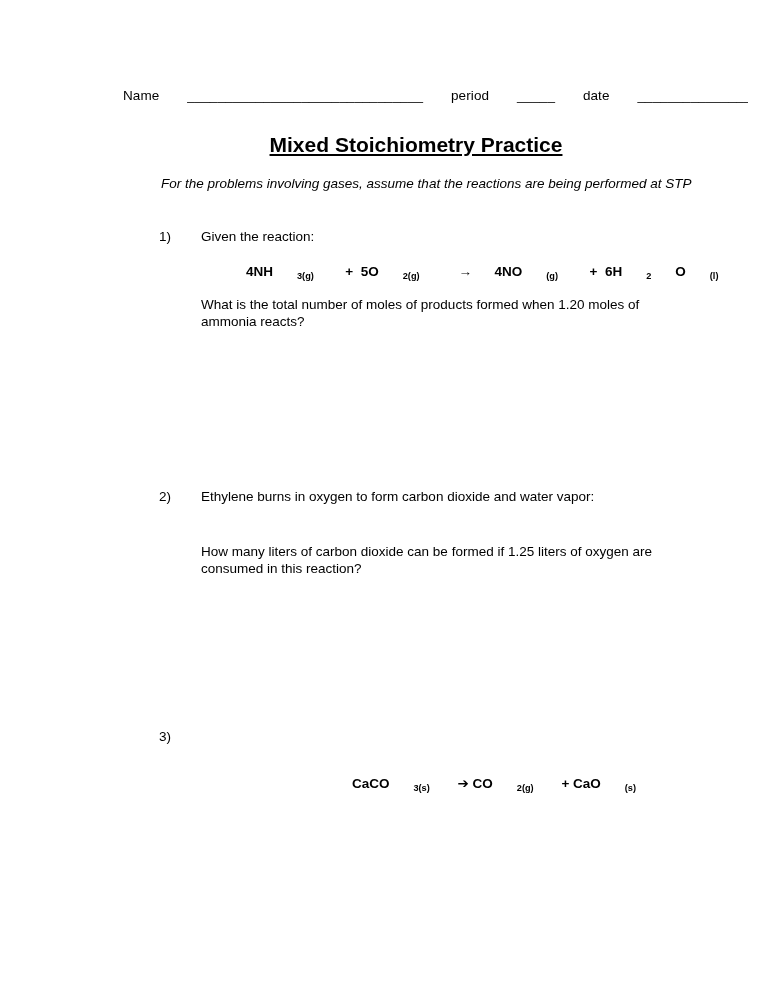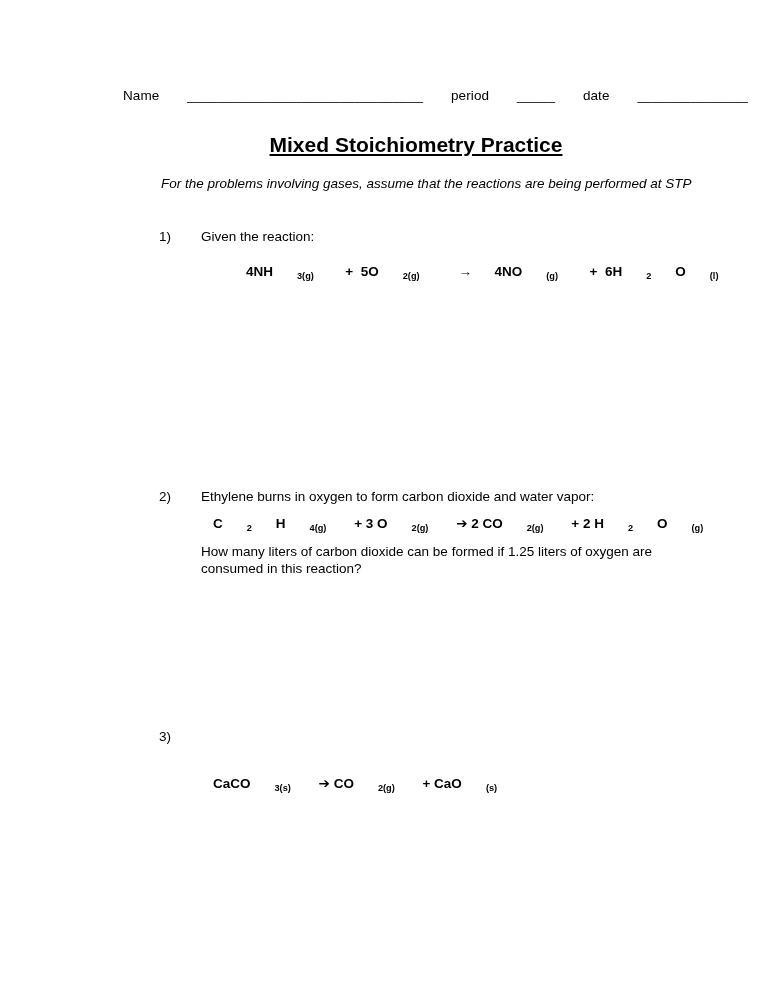--- a/index.html
+++ b/index.html
@@ -52,21 +52,21 @@
     position: absolute;
     left: 157px;
     width: 482px;
     font-size: 13.5px;
     line-height: 17px;
   }
   .equation {
     position: absolute;
     left: 157px;
     width: 455px;
-    text-align: left;
+    text-align: right;
     font-weight: bold;
     font-size: 13.5px;
     white-space: pre;
   }
   .equation sub {
     font-size: 0.68em;
     vertical-align: baseline;
     position: relative;
     top: 0.28em;
     font-weight: bold;
@@ -79,22 +79,22 @@
 
   <div class="header-line"><span>Name</span> <span>_______________________________</span> <span>period</span> <span>_____</span> <span>date</span> <span>__________________</span></div>
 
   <div class="worksheet-title"><span>Mixed Stoichiometry Practice</span></div>
 
   <div class="instructions">For the problems involving gases, assume that the reactions are being performed at STP</div>
 
   <div class="pnum" style="top:184px">1)</div>
   <div class="ptext" style="top:184px">Given the reaction:</div>
   <div class="equation" style="top:220px; left:190px;"><span>4NH</span><sub>3(g)</sub><span>  +  5O</span><sub>2(g)</sub><span>    →      4NO</span><sub>(g)</sub><span>  +  6H</span><sub>2</sub><span>O</span><sub>(l)</sub></div>
+  <div class="ptext" style="top:252px">What is the total number of moles of products formed when 1.20 moles of ammonia reacts?</div>
 
   <div class="pnum" style="top:444px">2)</div>
   <div class="ptext" style="top:444px">Ethylene burns in oxygen to form carbon dioxide and water vapor:</div>
-  <div class="equation" style="top:471px"><span>C</span><sub>2</sub><span>H</span><sub>4(g)</sub><span> + 3 O</span><sub>2(g)</sub><span> ➔ 2 CO</span><sub>2(g)</sub><span> + 2 H</span><sub>2</sub><span>O</span><sub>(g)</sub></div>
   <div class="ptext" style="top:499px">How many liters of carbon dioxide can be formed if 1.25 liters of oxygen are consumed in this reaction?</div>
 
   <div class="pnum" style="top:684px">3)</div>
   <div class="equation" style="top:731px"><span>CaCO</span><sub>3(s)</sub><span> ➔ CO</span><sub>2(g)</sub><span> + CaO</span><sub>(s)</sub></div>
 
 </div>
 
 </body></html>

